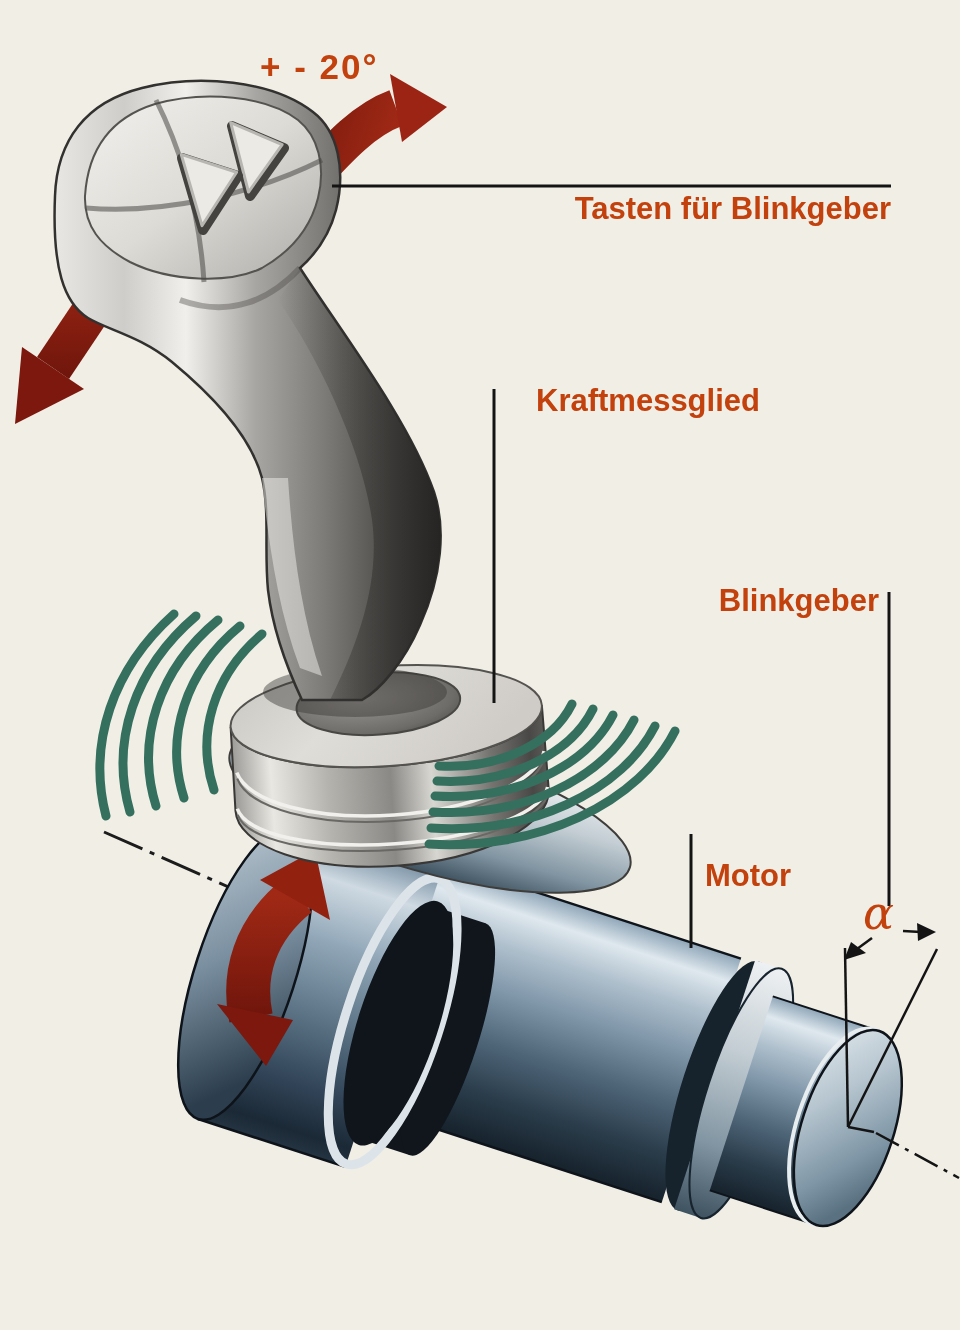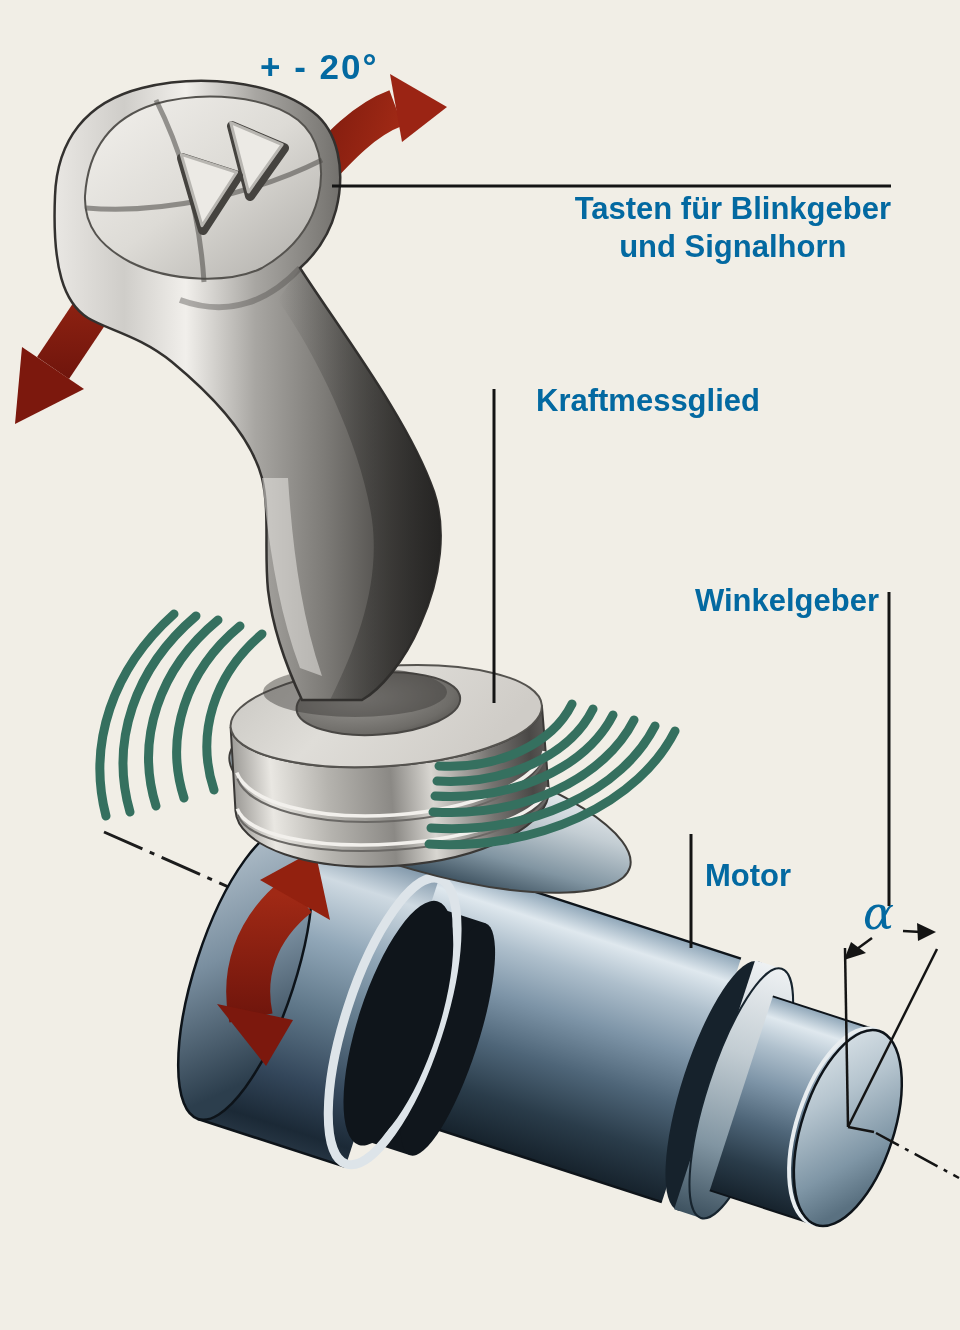--- a/index.html
+++ b/index.html
@@ -3,26 +3,26 @@
 <meta charset="utf-8">
 <style>
   html,body{margin:0;padding:0;}
   body{
     width:960px;height:1330px;position:relative;overflow:hidden;
     background:#f1eee6;
     font-family:"Liberation Sans", sans-serif;
   }
   #scene{position:absolute;left:0;top:0;}
   .label{
-    position:absolute;color:#0369a1;font-weight:bold;
+    position:absolute;color:#c2410c;font-weight:bold;
     font-size:31px;line-height:38px;white-space:nowrap;
   }
   .label.right{text-align:right;}
   #lbl-rotation{left:260px;top:48px;font-size:35px;letter-spacing:2px;}
-  #lbl-tasten{right:69px;top:190px;text-align:center;}
+  #lbl-tasten{right:69px;top:190px;}
   #lbl-kraft{left:536px;top:382px;}
   #lbl-winkel{right:81px;top:582px;}
   #lbl-motor{left:705px;top:857px;}
   #lbl-alpha{
     left:863px;top:894px;font-size:46px;font-weight:normal;
     font-style:italic;font-family:"DejaVu Serif", serif;
   }
 </style>
 </head>
 <body>
@@ -227,22 +227,21 @@
   <g fill="#141414">
     <polygon points="936,932 917,923 918,941"></polygon>
     <polygon points="844,960 851,942 866,953"></polygon>
   </g>
 </svg>
 
 <div class="label" id="lbl-rotation">+ - 20°</div>
 
 <div class="label right" id="lbl-tasten">
   <div>Tasten für Blinkgeber</div>
-  <div>und Signalhorn</div>
 </div>
 
 <div class="label" id="lbl-kraft">Kraftmessglied</div>
 
-<div class="label right" id="lbl-winkel">Winkelgeber</div>
+<div class="label right" id="lbl-winkel">Blinkgeber</div>
 
 <div class="label" id="lbl-motor">Motor</div>
 
 <div class="label" id="lbl-alpha">α</div>
 
 </body></html>

